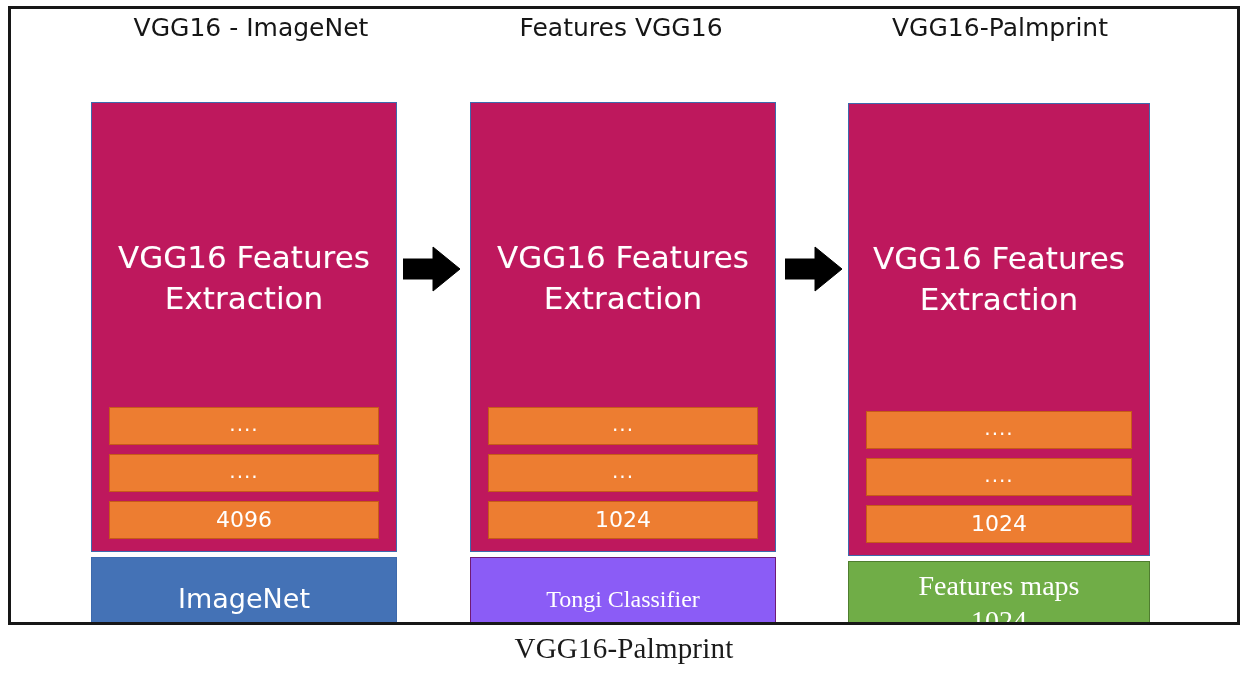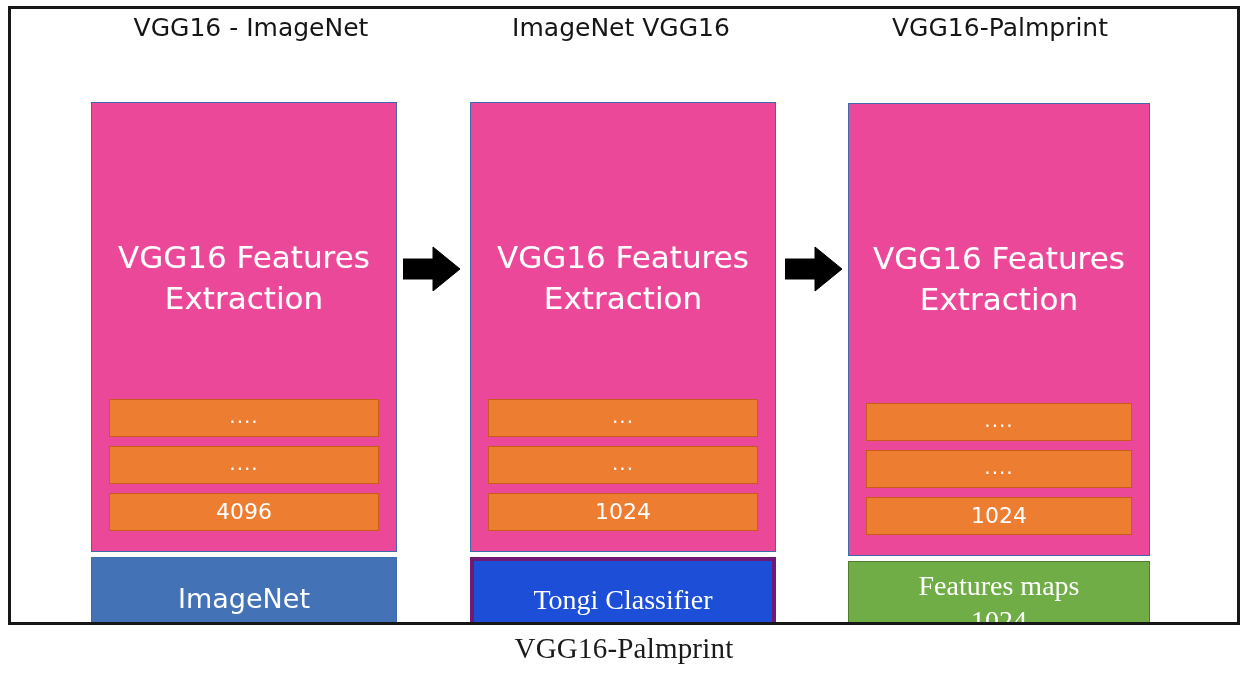--- a/index.html
+++ b/index.html
@@ -62,21 +62,21 @@
     font-size: 25px;
     color: #161616;
     line-height: 1.1;
     height: 40px;
     white-space: nowrap;
   }
   .stack {
     position: relative;
   }
   .blue-box {
-    background: #ec4899;
+    background: #be185d;
     border: 1px solid #3d6aad;
     box-sizing: border-box;
     position: relative;
   }
   .feat-text {
     position: absolute;
     left: 0;
     right: 0;
     top: 134px;
     text-align: center;
@@ -100,21 +100,21 @@
     display: flex;
     align-items: center;
     justify-content: center;
     color: #ffffff;
     font-family: "DejaVu Sans", sans-serif;
     font-size: 22px;
     line-height: 1;
     margin-bottom: 9px;
   }
   .orange-bar:last-child {
-    margin-bottom: 8px;
+    margin-bottom: 0;
   }
   .orange-bar.dots {
     font-size: 20px;
     letter-spacing: 1px;
     padding-bottom: 5px;
   }
   .bottom-box {
     position: absolute;
     left: 0;
     box-sizing: border-box;
@@ -125,24 +125,24 @@
     color: #ffffff;
     line-height: 1.25;
   }
   .bottom-box.blue {
     background: #4472b6;
     border: 1px solid #3d6aad;
     font-family: "DejaVu Sans", sans-serif;
     font-size: 27px;
   }
   .bottom-box.gray {
-    background: #1d4ed8;
-    border: 4px solid #701a75;
+    background: #8b5cf6;
+    border: 1px solid #701a75;
     font-family: "Liberation Serif", serif;
-    font-size: 28px;
+    font-size: 24px;
   }
   .bottom-box.gray .second-line {
     font-family: "DejaVu Sans", sans-serif;
   }
   .bottom-box.green {
     background: #70ad47;
     border: 1px solid #4f7d2f;
     font-family: "Liberation Serif", serif;
     font-size: 28px;
     text-align: center;
@@ -189,21 +189,21 @@
     </div>
   </div>
 
   <div class="arrow" style="left:403px; top:246px;">
     <svg viewBox="0 0 58 46" width="58" height="46" aria-hidden="true">
       <polygon points="0,13 30,13 30,1 57,23 30,45 30,33 0,33" fill="#000000" stroke="#000000" stroke-width="1"></polygon>
     </svg>
   </div>
 
   <div class="column" style="left:437px; width:368px;">
-    <div class="col-title">ImageNet VGG16</div>
+    <div class="col-title">Features VGG16</div>
 
     <div class="stack" style="height:545px;">
       <div class="blue-box" style="position:absolute; left:33px; top:48px; width:306px; height:450px;">
         <div class="feat-text">
           <div>VGG16 Features</div>
           <div>Extraction</div>
         </div>
         <div class="orange-wrap">
           <div class="orange-bar dots">...</div>
           <div class="orange-bar dots">...</div>

